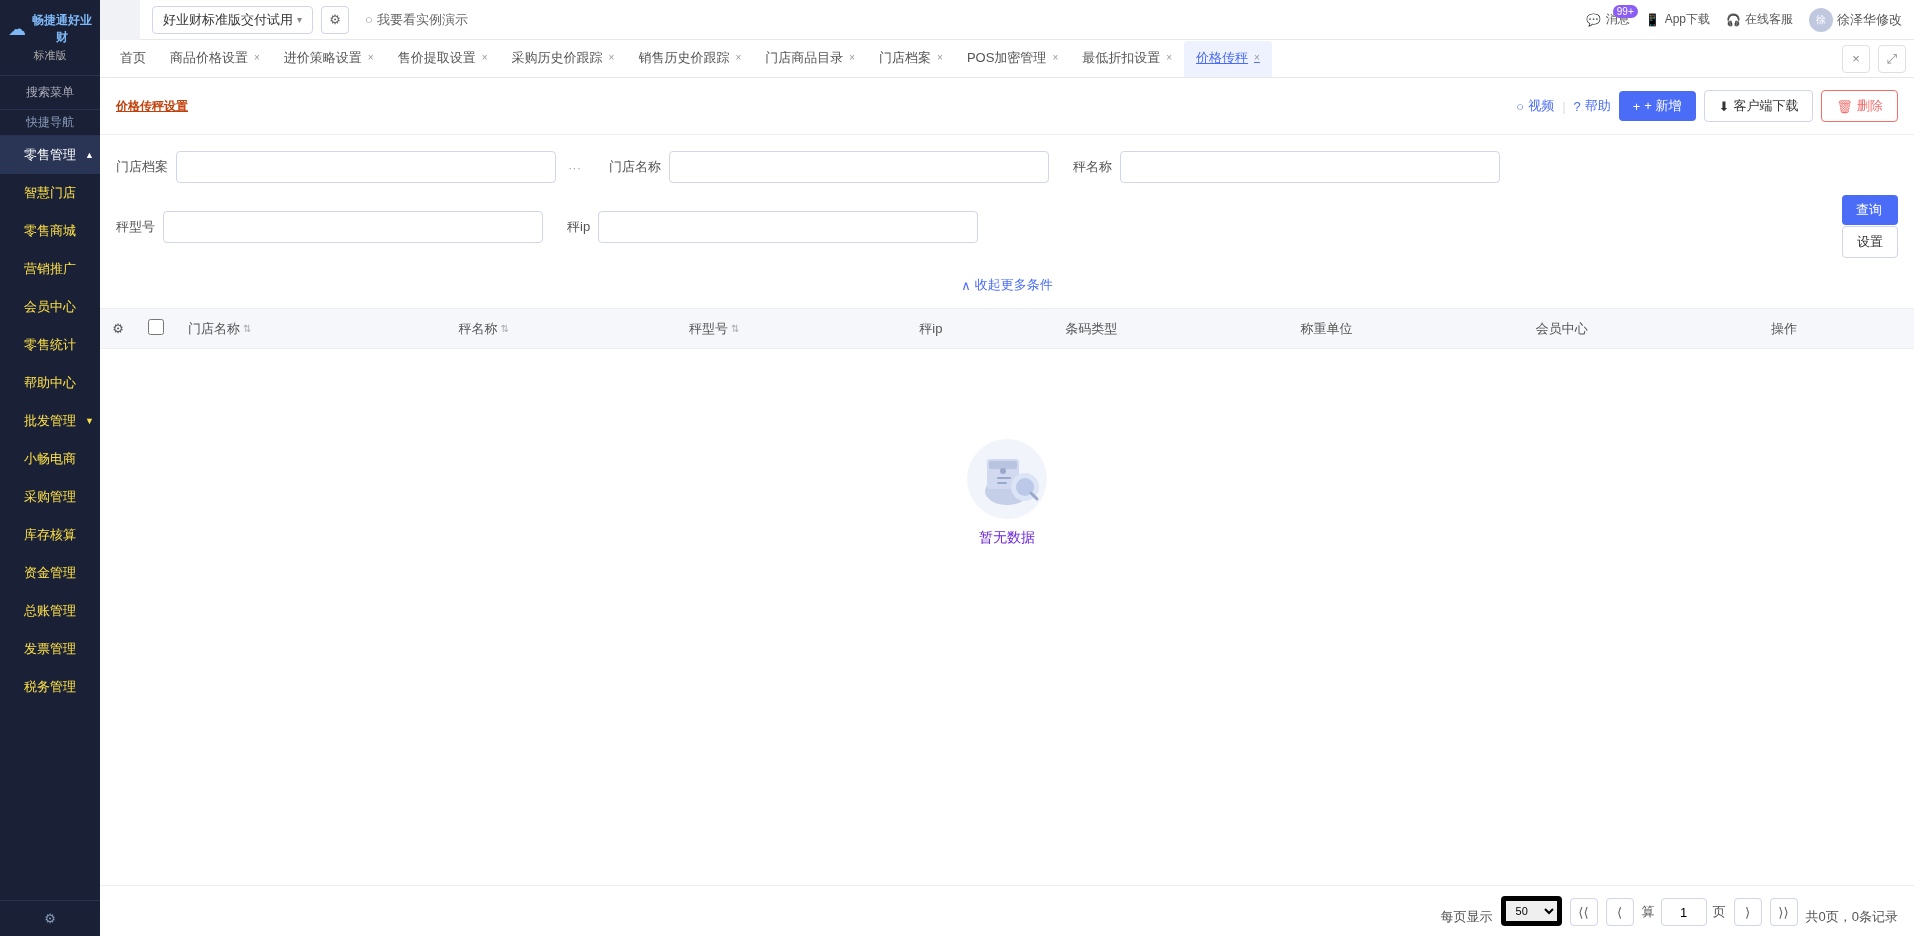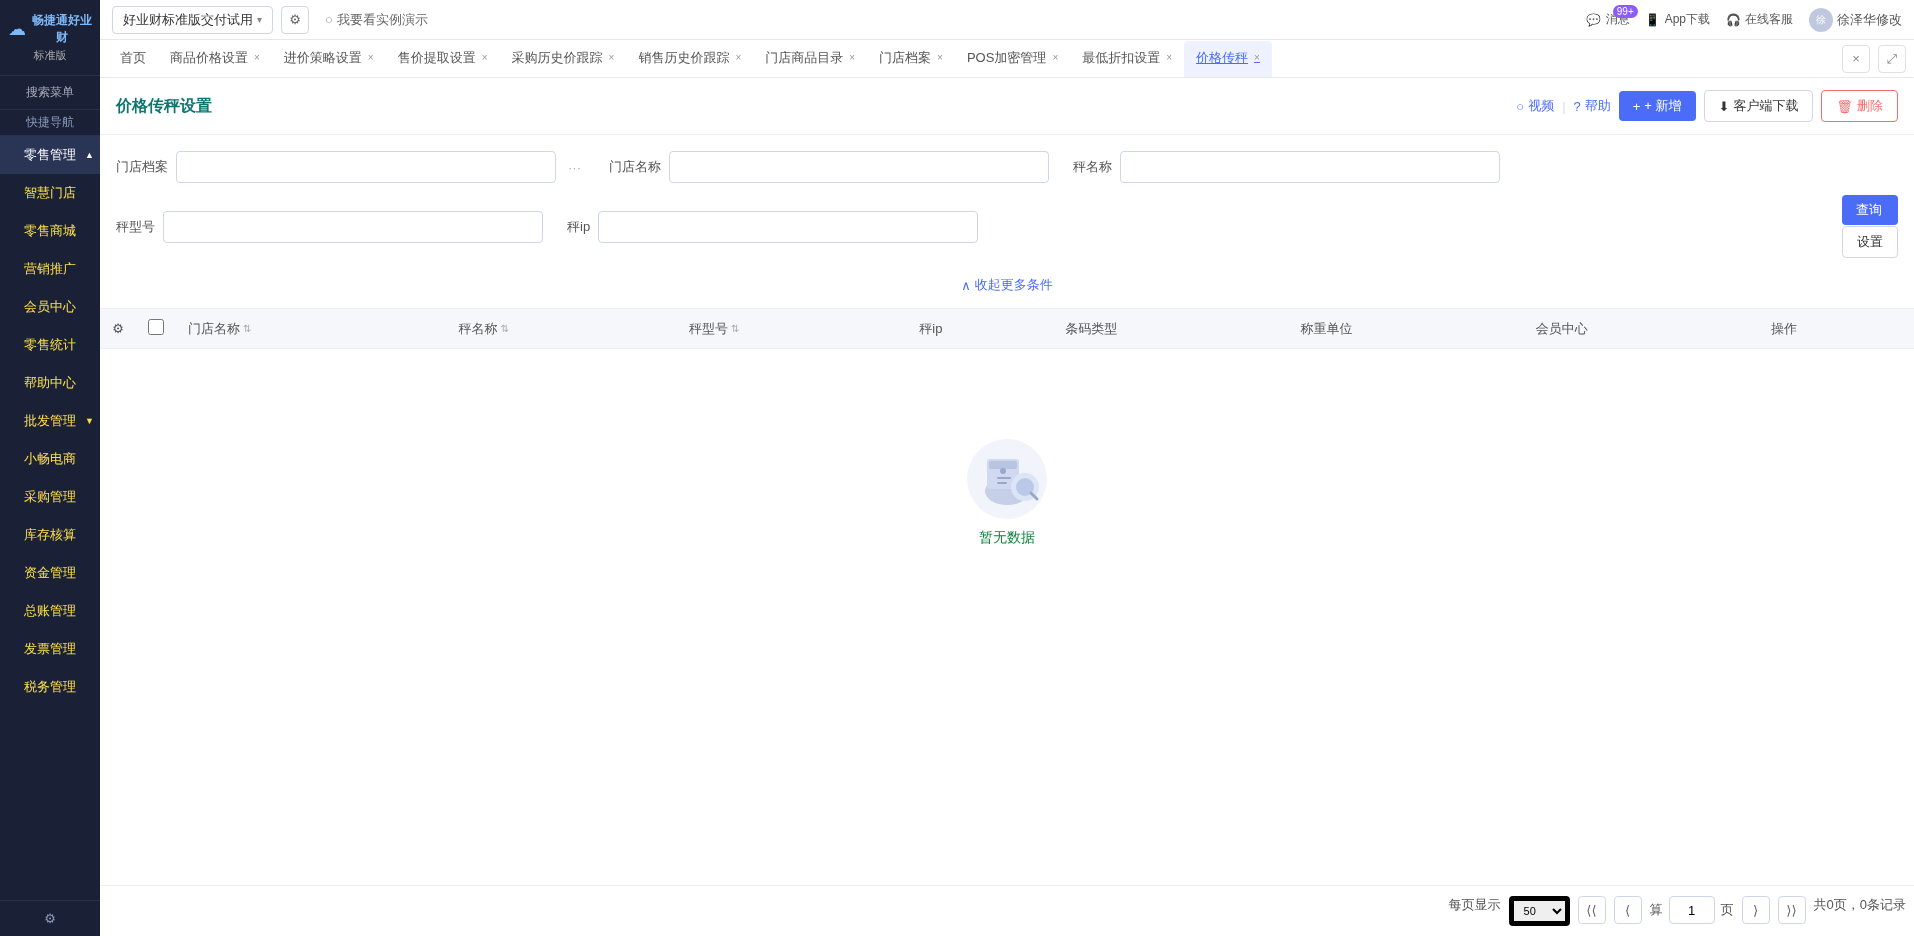--- a/index.html
+++ b/index.html
@@ -18,21 +18,21 @@
     .sidebar-item { padding: 10px 4px; text-align: center; font-size: 13px; color: #fde047; cursor: pointer; position: relative; }
     .sidebar-item.active { background: #2a3555; color: #fff; }
     .sidebar-item.has-arrow::after { content: "▲"; font-size: 9px; position: absolute; right: 6px; top: 50%; transform: translateY(-50%); }
     .sidebar-item.has-arrow-down::after { content: "▼"; font-size: 9px; position: absolute; right: 6px; top: 50%; transform: translateY(-50%); }
     .sidebar-bottom { margin-top: auto; padding: 10px; text-align: center; color: #8899bb; border-top: 1px solid #2a3050; }
 
     
     .main-area { flex: 1; display: flex; flex-direction: column; overflow: hidden; }
 
     
-    .topbar { background: #fff; height: 40px; display: flex; align-items: center; padding: 0 12px; border-bottom: 1px solid #e8e8e8; gap: 8px; }
+    .topbar { background: #fff; height: 40px; display: flex; align-items: center; padding: 0 12px; border-bottom: 1px solid #e8e8e8; gap: 8px; margin-left: 40px; }
     .topbar-select { display: flex; align-items: center; gap: 4px; padding: 4px 10px; border: 1px solid #d0d5e8; border-radius: 4px; font-size: 13px; color: #333; cursor: pointer; background: #fff; }
     .topbar-select .arrow { font-size: 10px; color: #888; }
     .topbar-gear { width: 28px; height: 28px; display: flex; align-items: center; justify-content: center; border: 1px solid #d0d5e8; border-radius: 4px; cursor: pointer; color: #666; }
     .topbar-demo { display: flex; align-items: center; gap: 4px; color: #666; font-size: 13px; cursor: pointer; margin-left: 8px; }
     .topbar-demo-icon { color: #888; }
     .topbar-right { margin-left: auto; display: flex; align-items: center; gap: 16px; }
     .topbar-badge { display: flex; align-items: center; gap: 4px; font-size: 12px; color: #555; cursor: pointer; position: relative; }
     .badge-dot { background: #8b5cf6; color: #fff; border-radius: 8px; font-size: 10px; padding: 1px 4px; position: absolute; top: -6px; right: -8px; }
     .topbar-user { display: flex; align-items: center; gap: 4px; font-size: 13px; color: #555; cursor: pointer; }
     .user-avatar { width: 24px; height: 24px; border-radius: 50%; background: #c0c8e0; display: flex; align-items: center; justify-content: center; font-size: 10px; color: #fff; }
@@ -45,21 +45,21 @@
     .tab-close { font-size: 10px; color: #999; cursor: pointer; margin-left: 2px; }
     .tabs-right { margin-left: auto; display: flex; align-items: center; gap: 8px; }
     .tabs-right-btn { width: 28px; height: 28px; display: flex; align-items: center; justify-content: center; cursor: pointer; color: #888; border: 1px solid #e0e0e0; border-radius: 4px; }
 
     
     .page-content { flex: 1; background: #f5f6fa; overflow: auto; display: flex; flex-direction: column; }
     .page-inner { background: #fff; margin: 0; flex: 1; display: flex; flex-direction: column; }
 
     
     .page-header { display: flex; align-items: center; justify-content: space-between; padding: 12px 16px; border-bottom: 1px solid #eee; }
-    .page-title { font-size: 16px; font-weight: bold; color: #0f766e; }
+    .page-title { font-size: 12px; font-weight: bold; color: #c2410c; text-decoration: underline; }
     .page-actions { display: flex; align-items: center; gap: 8px; }
     .btn-link { display: flex; align-items: center; gap: 4px; color: #4a6cf7; font-size: 13px; cursor: pointer; }
     .separator { color: #ddd; }
     .btn-primary { background: #4a6cf7; color: #fff; border: none; border-radius: 4px; padding: 6px 14px; font-size: 13px; cursor: pointer; display: flex; align-items: center; gap: 4px; }
     .btn-outline { background: #fff; color: #333; border: 1px solid #d0d5e8; border-radius: 4px; padding: 6px 14px; font-size: 13px; cursor: pointer; display: flex; align-items: center; gap: 4px; }
     .btn-danger { background: #fff; color: #f56c6c; border: 1px solid #f56c6c; border-radius: 4px; padding: 6px 14px; font-size: 13px; cursor: pointer; display: flex; align-items: center; gap: 4px; }
 
     
     .filter-area { padding: 16px 16px 8px; border-bottom: 1px solid #eee; }
     .filter-row { display: flex; align-items: center; gap: 24px; margin-bottom: 12px; }
@@ -74,24 +74,24 @@
     
     .table-area { flex: 1; overflow: auto; }
     table { width: 100%; border-collapse: collapse; }
     thead tr { background: #f5f7fa; }
     th { padding: 10px 12px; text-align: left; font-size: 13px; color: #555; font-weight: normal; border-bottom: 1px solid #eee; white-space: nowrap; }
     .th-sortable { display: flex; align-items: center; gap: 3px; cursor: pointer; }
     .th-sort-icon { font-size: 10px; color: #aaa; }
     .th-gear { width: 36px; text-align: center; }
     .th-checkbox { width: 36px; text-align: center; }
     .table-checkbox { width: 16px; height: 16px; cursor: pointer; }
-    .empty-text { color: #15803d; font-size: 14px; text-align: right; }
-
-    
-    .pagination { display: flex; align-items: flex-start; justify-content: flex-end; padding: 10px 8px; border-top: 1px solid #eee; gap: 8px; }
+    .empty-text { color: #6d28d9; font-size: 14px; text-align: right; }
+
+    
+    .pagination { display: flex; align-items: flex-end; justify-content: flex-end; padding: 10px 16px; border-top: 1px solid #eee; gap: 8px; }
     .pagination-label { font-size: 13px; color: #555; }
     .pagination-select { border: 5px solid #000000; border-radius: 4px; padding: 3px 6px; font-size: 11px; }
     .pagination-btn { width: 28px; height: 28px; display: flex; align-items: center; justify-content: center; border: 1px solid #d0d5e8; border-radius: 4px; cursor: pointer; color: #666; background: #fff; }
     .pagination-btn:disabled { color: #ccc; cursor: not-allowed; }
     .pagination-page { display: flex; align-items: center; gap: 6px; font-size: 13px; color: #555; }
     .pagination-input { width: 46px; height: 28px; border: 1px solid #d0d5e8; border-radius: 4px; text-align: center; font-size: 13px; }
     .pagination-total { font-size: 13px; color: #555; }
 
     
     .empty-rows-area { display: flex; flex-direction: column; align-items: center; justify-content: center; padding: 80px 0; }

